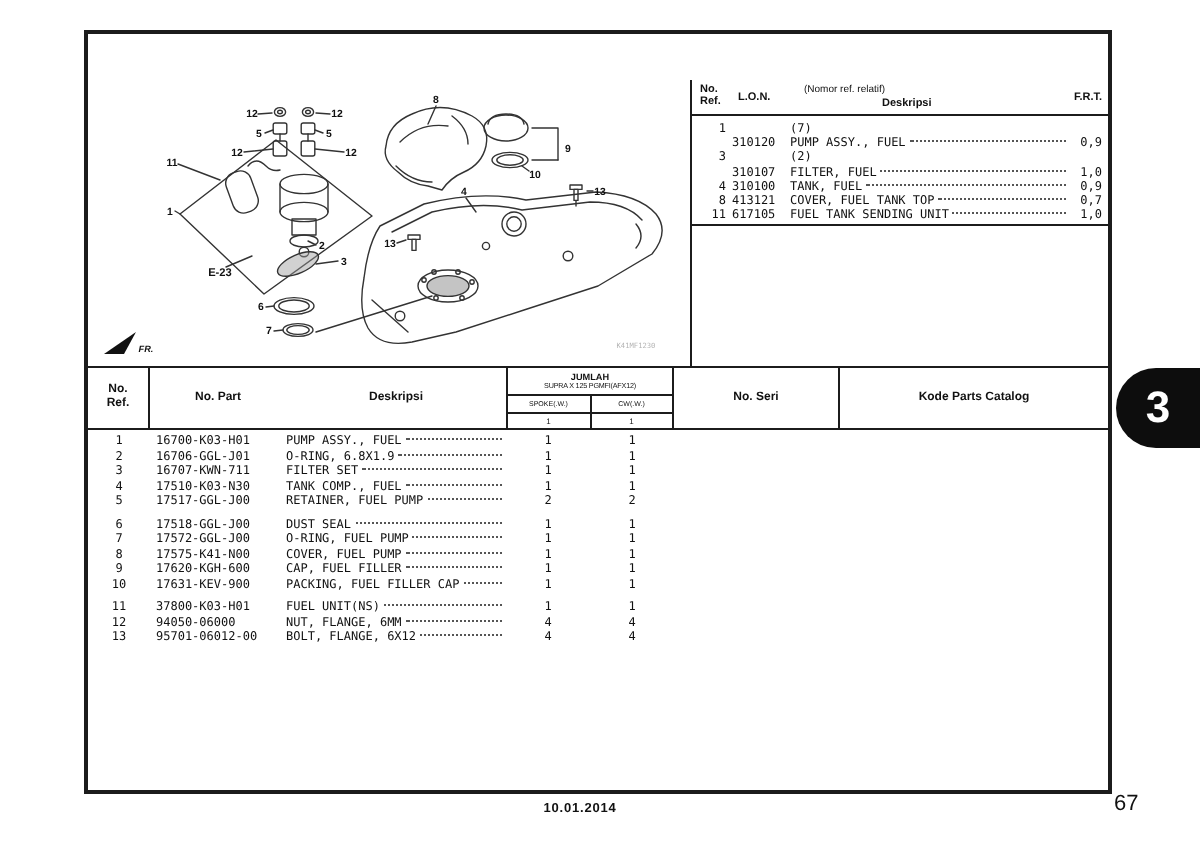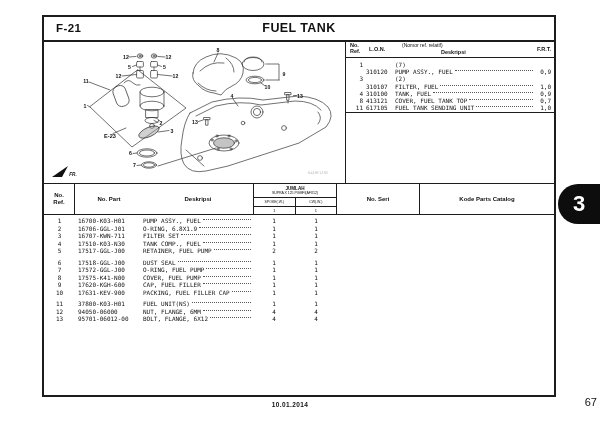--- a/index.html
+++ b/index.html
@@ -52,33 +52,29 @@
   .p-desc{width:110px;display:flex;align-items:center;min-width:0;box-sizing:border-box;}
   .p-q1,.p-q2{width:42px;text-align:center;}
   
   .dsvg{position:absolute;left:0;top:23px;}
   .co{font-size:5.2px;font-weight:bold;font-family:"Liberation Sans",sans-serif;fill:#111;text-anchor:middle;}
   .e23{font-size:5.6px;}
   .frl{font-size:4.6px;font-style:italic;}
   .dc{font-size:3.6px;fill:#b5b5b5;text-anchor:middle;font-family:"DejaVu Sans Mono",monospace;}
   
   .date{position:absolute;left:240px;top:401px;width:100px;text-align:center;font-size:6.5px;font-weight:bold;letter-spacing:.4px;}
-  .pageno{position:absolute;left:557px;top:396px;width:40px;text-align:right;font-size:11px;}
+  .pageno{position:absolute;left:557px;top:396px;width:40px;text-align:left;font-size:11px;}
   .tab{position:absolute;left:558px;top:184px;width:42px;height:40px;background:#0d0d0d;border-radius:20px 0 0 20px;color:#fff;display:flex;align-items:center;justify-content:center;font-size:22px;font-weight:bold;}
 </style>
 </head>
 <body>
 
 <div class="page">
   <div class="sheet">
 
-    <div class="hdr">
-      <span class="code">F-21</span>
-      <span class="title">FUEL TANK</span>
-    </div>
 
     <svg class="dsvg" width="301" height="143" viewBox="44 40 301 143" xmlns="http://www.w3.org/2000/svg">
       <g stroke="#333" stroke-width="0.7" fill="none" stroke-linejoin="round" stroke-linecap="round">
 
         <ellipse cx="140" cy="56" rx="2.8" ry="2.2"></ellipse>
           <ellipse cx="140" cy="56" rx="1.2" ry="0.9"></ellipse>
         <rect x="136.6" y="61.5" width="6.8" height="5.5" rx="1"></rect>
         <rect x="136.6" y="70.5" width="6.8" height="7.5" rx="1"></rect>
         <line x1="140" y1="67" x2="140" y2="70.5"></line>
         <ellipse cx="154" cy="56" rx="2.8" ry="2.2"></ellipse>

